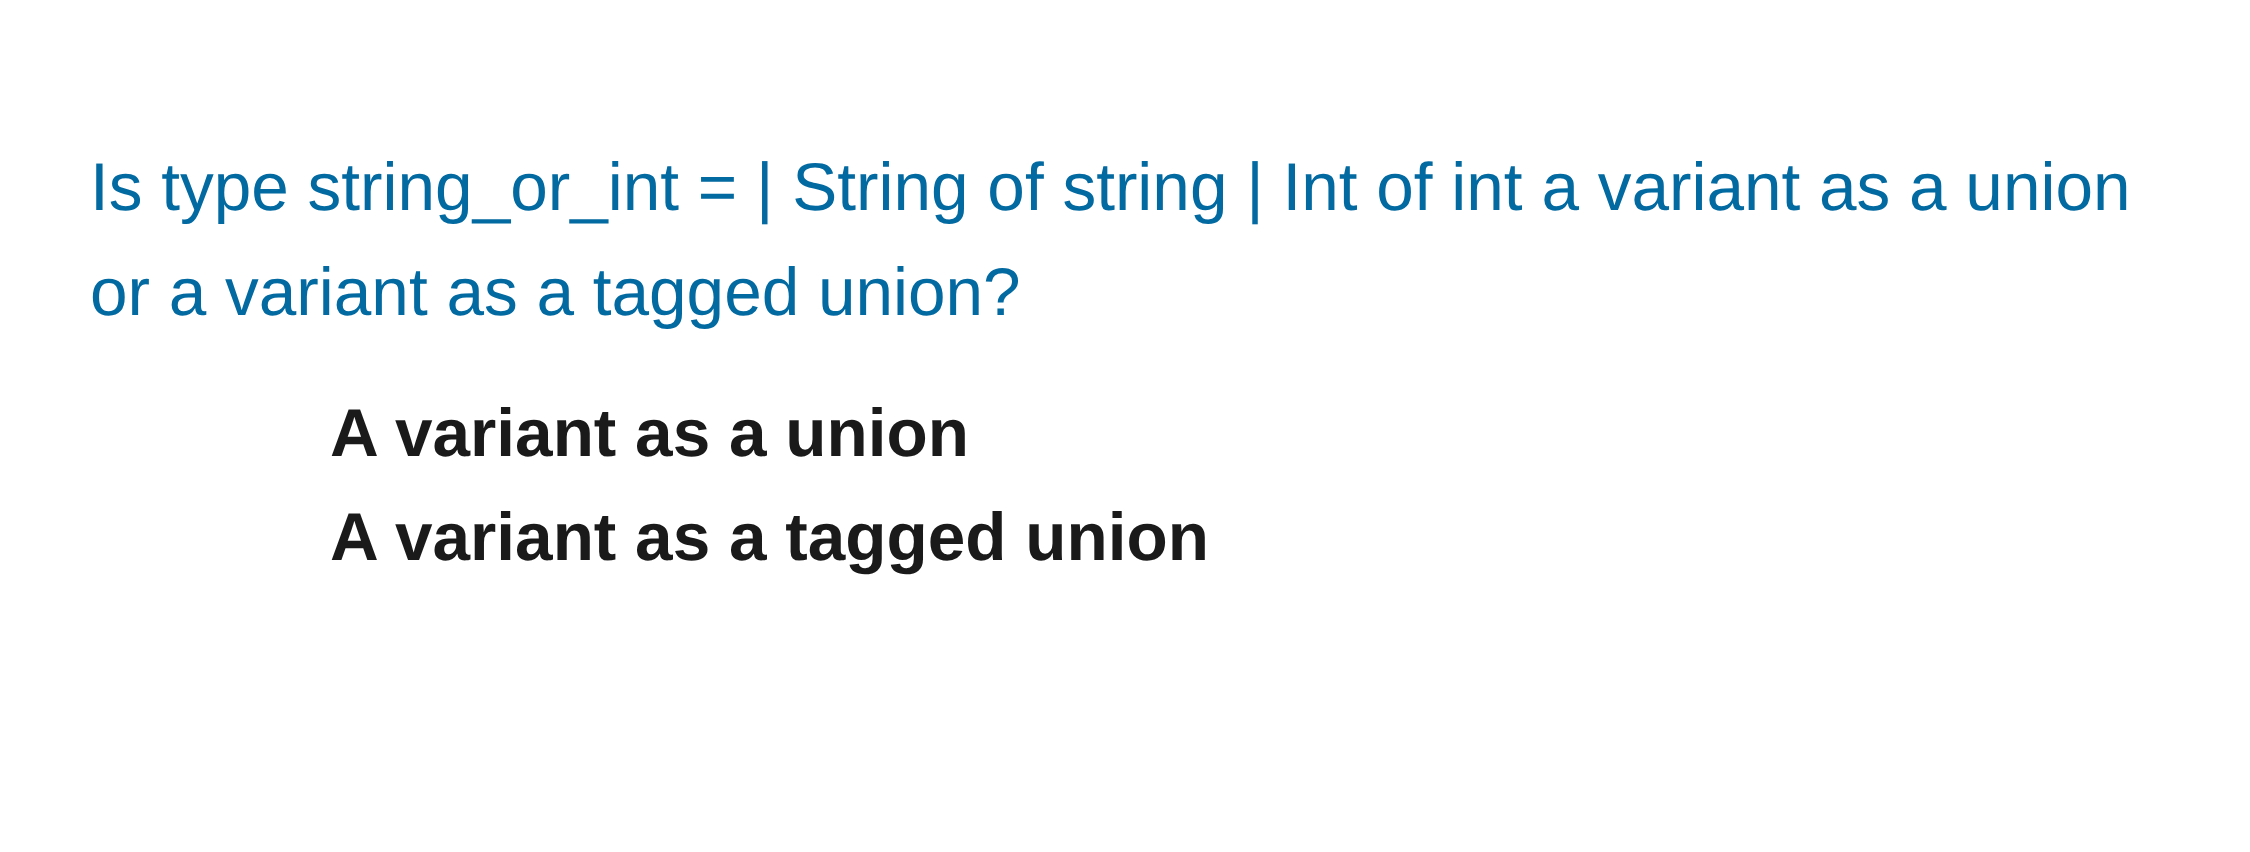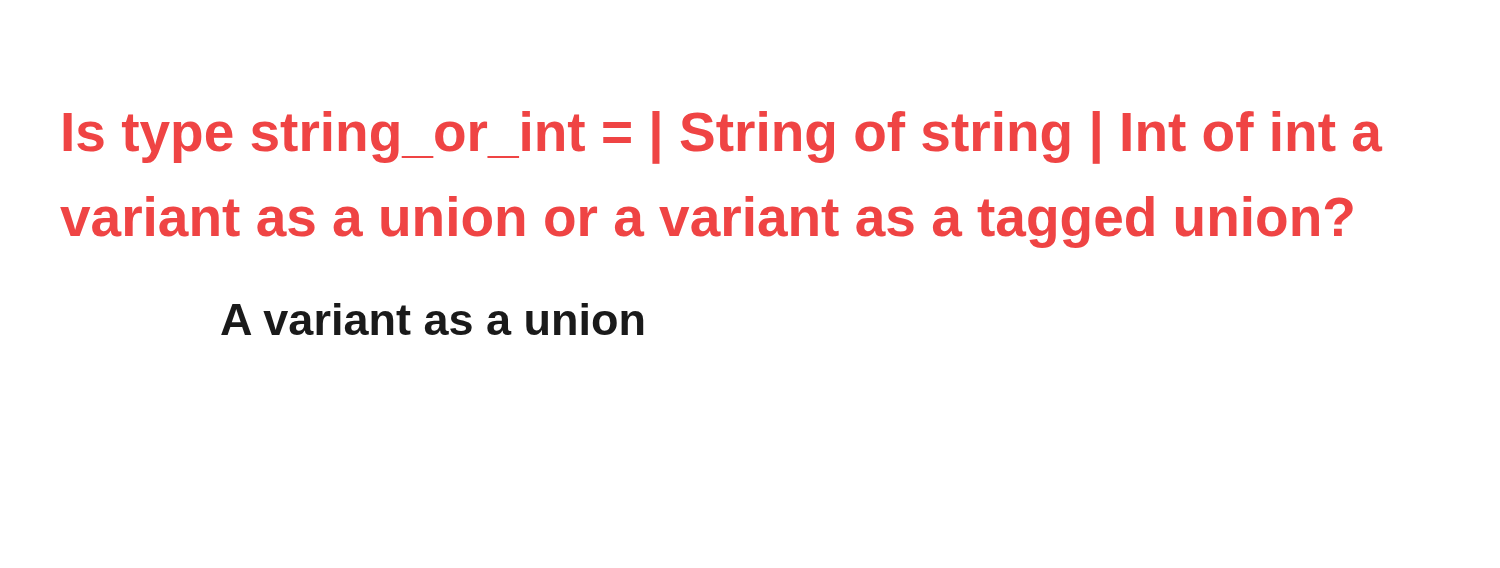--- a/index.html
+++ b/index.html
@@ -8,36 +8,37 @@
       box-sizing: border-box;
     }
     body {
       background: #ffffff;
       font-family: -apple-system, BlinkMacSystemFont, "Segoe UI", Helvetica, Arial, sans-serif;
       width: 1500px;
       height: 568px;
       padding: 90px 60px 60px 60px;
     }
     .question {
-      font-size: 55px;
+      font-size: 45px;
       line-height: 1.55;
-      color: #ef4444;
-      font-weight: 700;
+      color: #0369a1;
+      font-weight: 400;
       margin-bottom: 24px;
     }
     .options {
       padding-left: 160px;
     }
     .option {
       font-size: 45px;
       line-height: 1.55;
       color: #1a1a1a;
       font-weight: 700;
     }
   </style>
 </head>
 <body>
 
 <div class="question">Is type string_or_int = | String of string | Int of int a variant as a union or a variant as a tagged union?</div>
 
 <div class="options">
   <div class="option">A variant as a union</div>
+  <div class="option">A variant as a tagged union</div>
 </div>
 
 </body></html>

